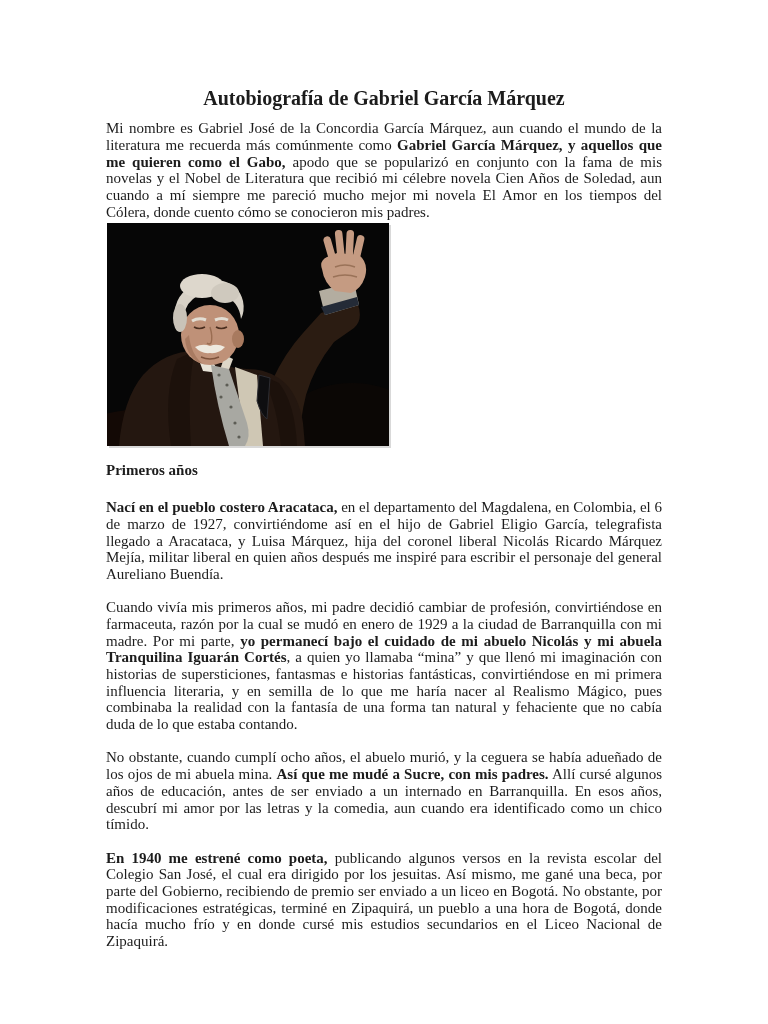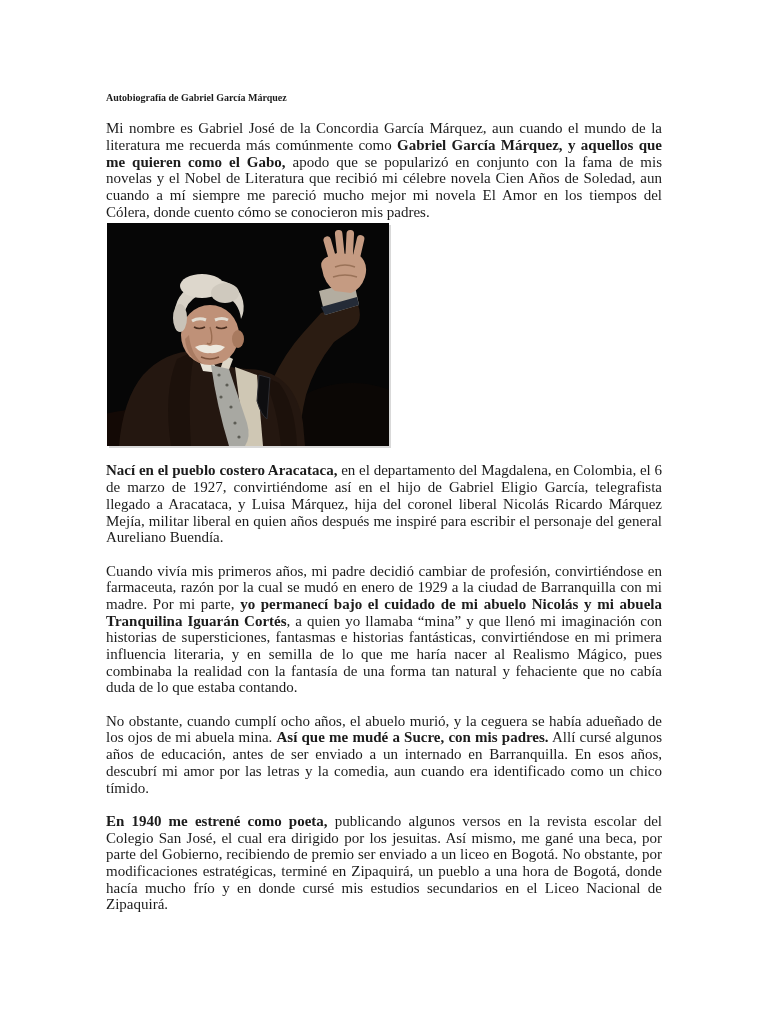--- a/index.html
+++ b/index.html
@@ -18,24 +18,24 @@
     position: absolute;
     left: 106px;
     top: 90px;
     width: 556px;
     font-family: "Liberation Serif", "DejaVu Serif", serif;
     font-size: 15px;
     line-height: 16.7px;
     color: #1c1c1c;
   }
   .title {
-    font-size: 10px;
+    font-size: 20px;
     font-weight: bold;
     margin: 0 0 13.5px 0;
-    text-align: left;
+    text-align: center;
   }
   .heading {
     font-size: 15px;
     font-weight: bold;
     margin: 0 0 20px 0;
     text-align: left;
   }
   .para {
     margin: 0 0 16.6px 0;
     text-align: justify;
@@ -118,20 +118,21 @@
         <path d="M108 97 Q115 94 121 97" stroke="#e3ded4" stroke-width="3" fill="none"></path>
         <path d="M87 104 Q92 107 98 104" stroke="#4a2e1f" stroke-width="1.6" fill="none"></path>
         <path d="M109 104 Q114 107 120 104" stroke="#4a2e1f" stroke-width="1.6" fill="none"></path>
         <path d="M103 104 Q106 114 104 120 Q102 122 100 120" stroke="#9a6d52" stroke-width="1.4" fill="none"></path>
 
         <path d="M88 124 Q96 120 103 123 Q110 120 118 124 Q112 131 103 130 Q94 131 88 124 Z" fill="#eee9df"></path>
         <path d="M94 134 Q103 138 112 134" stroke="#7c513a" stroke-width="1.4" fill="none"></path>
       </svg>
     </figure>
 
+    <h2 class="heading">Primeros años</h2>
 
     <p class="para"><span class="b">Nací en el pueblo costero Aracataca,</span><span> en el departamento del Magdalena, en Colombia, el 6 de marzo de 1927, convirtiéndome así en el hijo de Gabriel Eligio García, telegrafista llegado a Aracataca, y Luisa Márquez, hija del coronel liberal Nicolás Ricardo Márquez Mejía, militar liberal en quien años después me inspiré para escribir el personaje del general Aureliano Buendía.</span></p>
 
     <p class="para"><span>Cuando vivía mis primeros años, mi padre decidió cambiar de profesión, convirtiéndose en farmaceuta, razón por la cual se mudó en enero de 1929 a la ciudad de Barranquilla con mi madre. Por mi parte, </span><span class="b">yo permanecí bajo el cuidado de mi abuelo Nicolás y mi abuela Tranquilina Iguarán Cortés</span><span>, a quien yo llamaba “mina” y que llenó mi imaginación con historias de supersticiones, fantasmas e historias fantásticas, convirtiéndose en mi primera influencia literaria, y en semilla de lo que me haría nacer al Realismo Mágico, pues combinaba la realidad con la fantasía de una forma tan natural y fehaciente que no cabía duda de lo que estaba contando.</span></p>
 
     <p class="para"><span>No obstante, cuando cumplí ocho años, el abuelo murió, y la ceguera se había adueñado de los ojos de mi abuela mina. </span><span class="b">Así que me mudé a Sucre, con mis padres.</span><span> Allí cursé algunos años de educación, antes de ser enviado a un internado en Barranquilla. En esos años, descubrí mi amor por las letras y la comedia, aun cuando era identificado como un chico tímido.</span></p>
 
     <p class="para"><span class="b">En 1940 me estrené como poeta,</span><span> publicando algunos versos en la revista escolar del Colegio San José, el cual era dirigido por los jesuitas. Así mismo, me gané una beca, por parte del Gobierno, recibiendo de premio ser enviado a un liceo en Bogotá. No obstante, por modificaciones estratégicas, terminé en Zipaquirá, un pueblo a una hora de Bogotá, donde hacía mucho frío y en donde cursé mis estudios secundarios en el Liceo Nacional de Zipaquirá.</span></p>
 
   </div>

